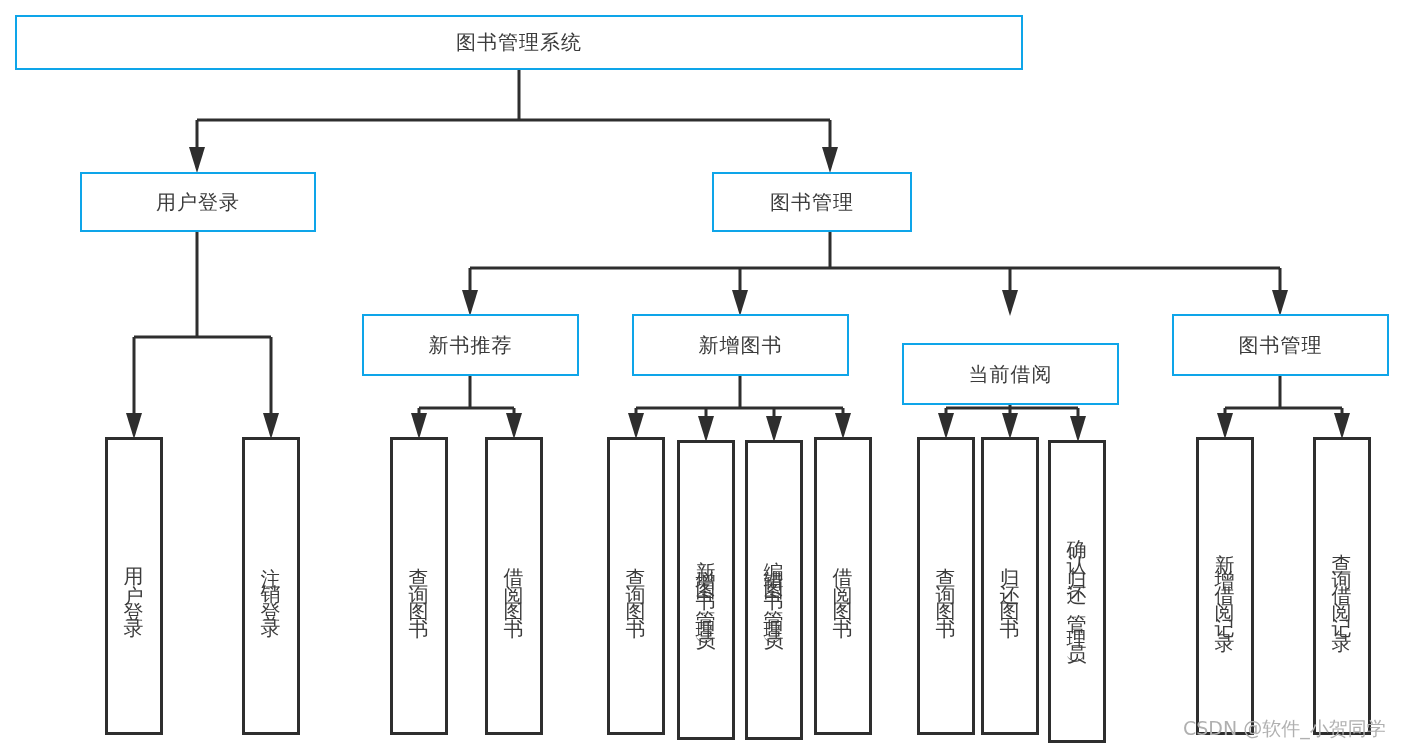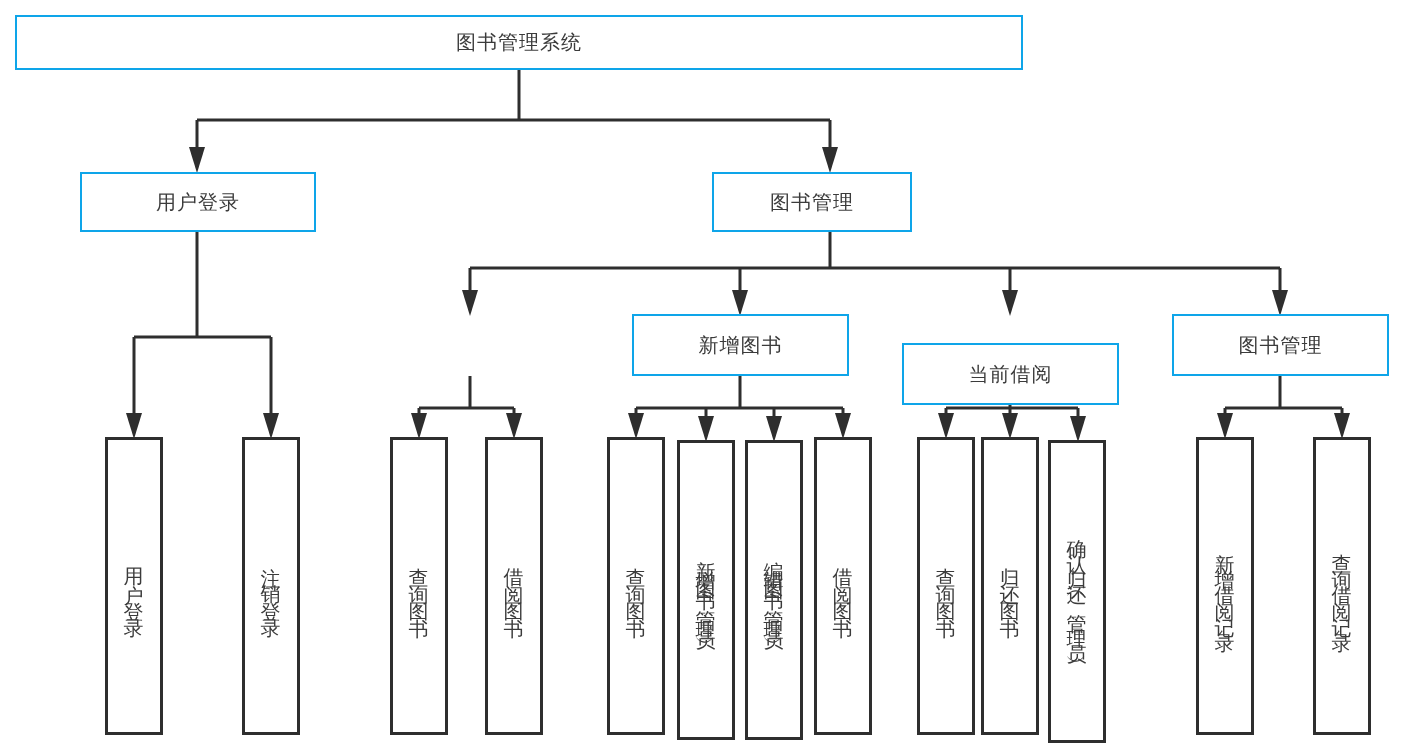--- a/index.html
+++ b/index.html
@@ -117,20 +117,21 @@
       <polygon points="1217,413 1233,413 1225,439"></polygon>
       <polygon points="1334,413 1350,413 1342,439"></polygon>
     </g>
   </svg>
 
   <div class="box root-box">图书管理系统</div>
 
   <div class="box l1a">用户登录</div>
   <div class="box l1b">图书管理</div>
 
+  <div class="box l2 l2a">新书推荐</div>
   <div class="box l2 l2b">新增图书</div>
   <div class="box l2 l2c">当前借阅</div>
   <div class="box l2 l2d">图书管理</div>
 
   <div class="leaf" style="left:105px">
     <span class="vtext ls4">用户登录</span>
   </div>
   <div class="leaf" style="left:242px">
     <span class="vtext ls4">注销登录</span>
   </div>
@@ -165,14 +166,15 @@
     <span class="vtext ls8">确认归还（管理员）</span>
   </div>
 
   <div class="leaf" style="left:1196px">
     <span class="vtext ls6">新增借阅记录</span>
   </div>
   <div class="leaf" style="left:1313px">
     <span class="vtext ls6">查询借阅记录</span>
   </div>
 
+  <div class="watermark">CSDN @软件_小贺同学</div>
 
 </div>
 
 </body></html>

